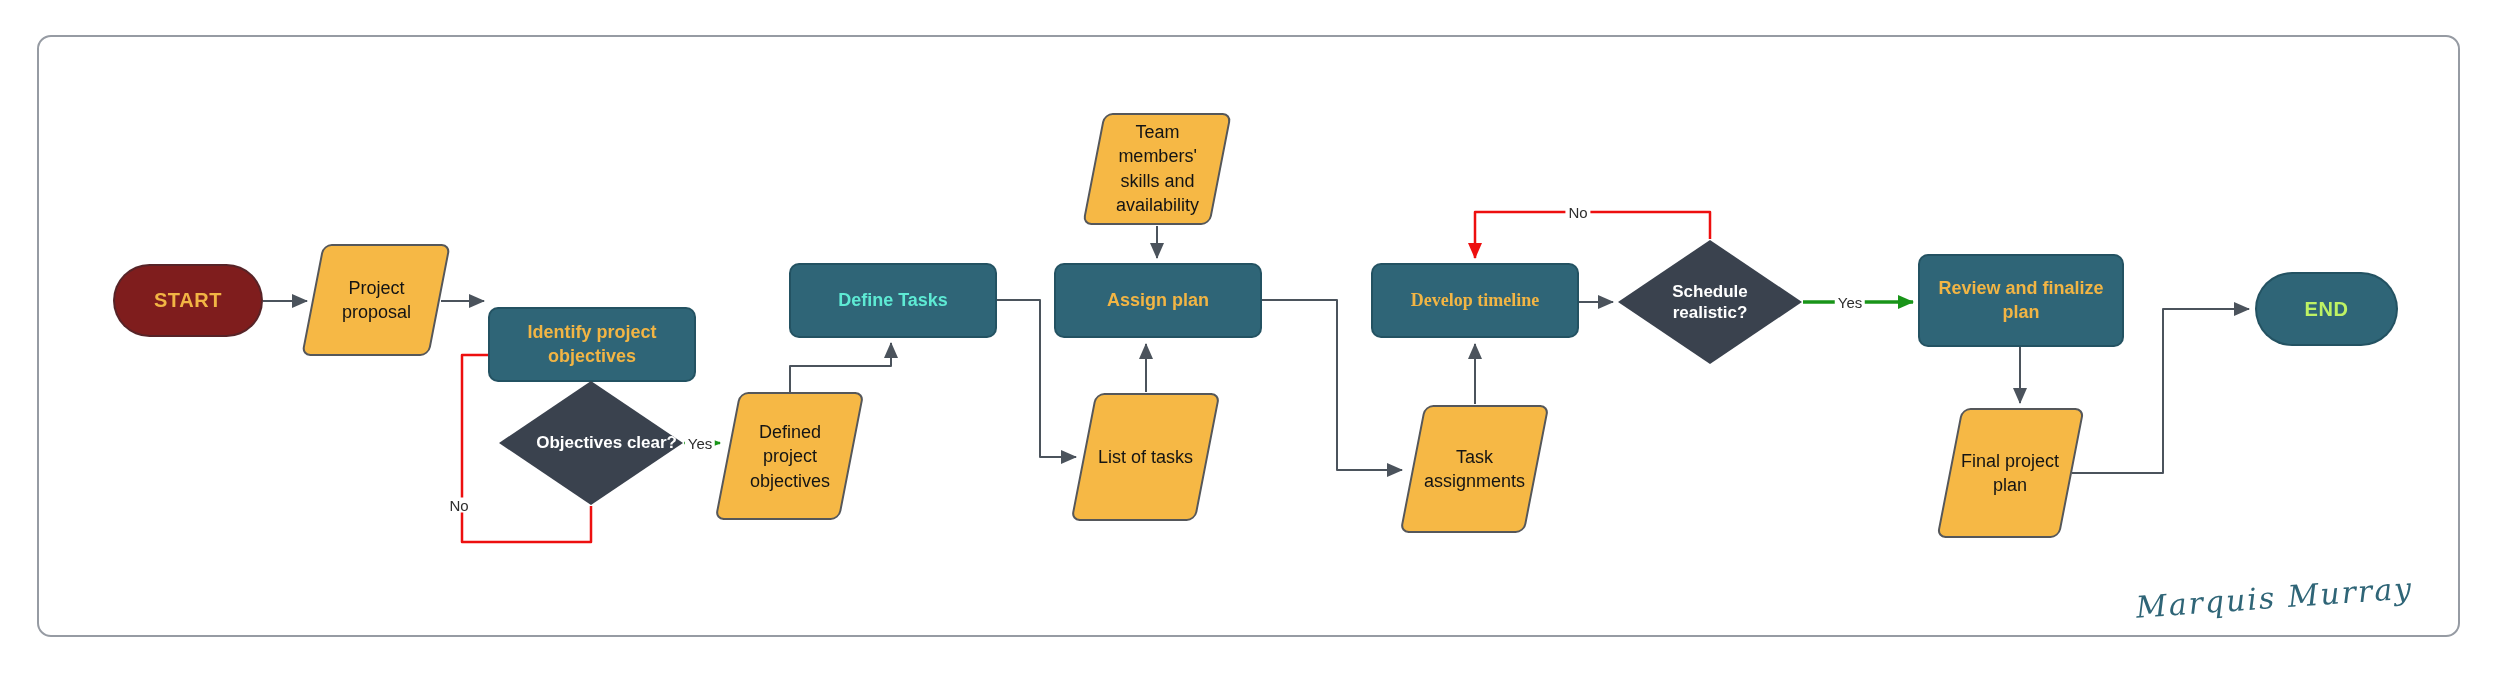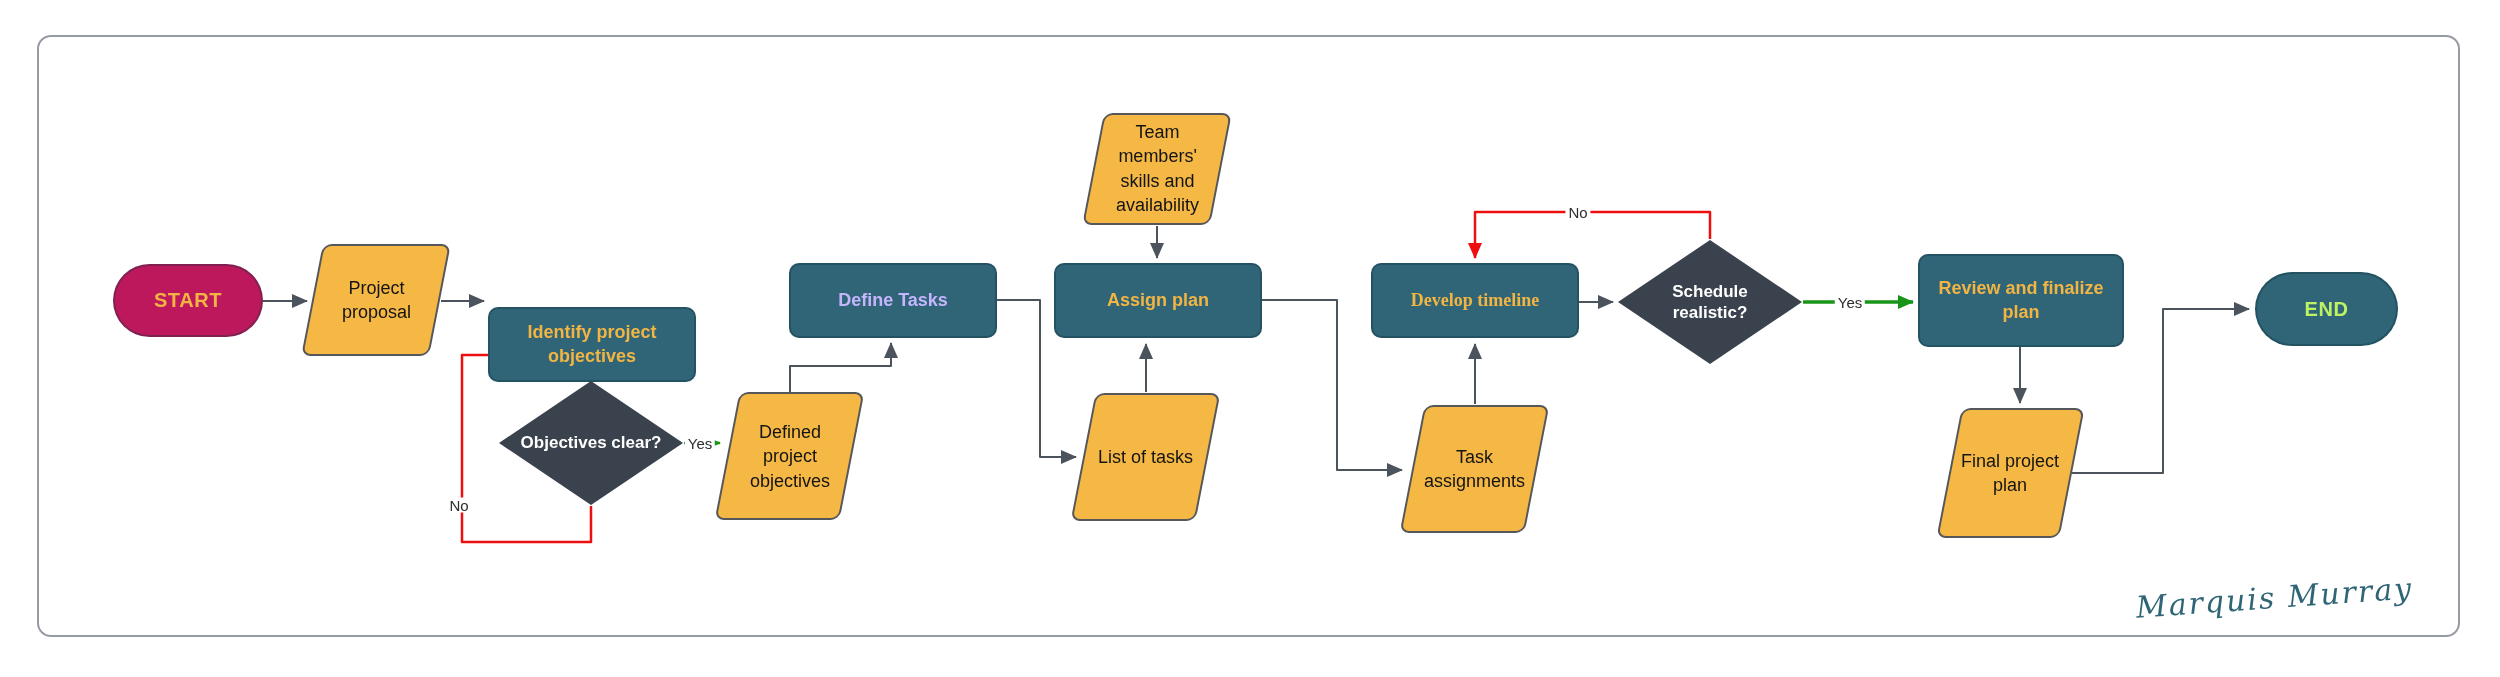--- a/index.html
+++ b/index.html
@@ -58,41 +58,41 @@
         <polyline class="edge" points="1262,300 1337,300 1337,470 1402,470" stroke="#4b535c" stroke-width="2" stroke-linejoin="round" marker-end="url(#arrow-gray)"></polyline>
         <polyline class="edge" points="1475,404 1475,344" stroke="#4b535c" stroke-width="2" stroke-linejoin="round" marker-end="url(#arrow-gray)"></polyline>
         <polyline class="edge" points="1579,302 1613,302" stroke="#4b535c" stroke-width="2" stroke-linejoin="round" marker-end="url(#arrow-gray)"></polyline>
         <polyline class="edge" points="1710,239 1710,212 1475,212 1475,258" stroke="#ed0f0f" stroke-width="2.5" stroke-linejoin="round" marker-end="url(#arrow-red)"></polyline>
         <polyline class="edge" points="1803,302 1913,302" stroke="#189418" stroke-width="3.5" stroke-linejoin="round" marker-end="url(#arrow-green)"></polyline>
         <polyline class="edge" points="2020,347 2020,403" stroke="#4b535c" stroke-width="2" stroke-linejoin="round" marker-end="url(#arrow-gray)"></polyline>
         <polyline class="edge" points="2072,473 2163,473 2163,309 2249,309" stroke="#4b535c" stroke-width="2" stroke-linejoin="round" marker-end="url(#arrow-gray)"></polyline>
       </g>
   </svg>
   <div id="nodes">
-      <div class="node terminator" style="left: 113px; top: 264px; width: 150px; height: 73px; background: #be185d;">
+      <div class="node terminator" style="left: 113px; top: 264px; width: 150px; height: 73px; background: #7f1d1d;">
         <span class="node-label" style="color: rgb(242, 181, 68);">START</span>
       </div>
       <div class="node data" style="transform: skewX(-11deg); left: 311.886px; top: 244px; width: 128.227px; height: 112px; background: rgb(246, 184, 69);">
         <span class="node-label" style="color: rgb(20, 20, 20); transform: skewX(11deg);">Project
 proposal</span>
       </div>
       <div class="node process" style="left: 488px; top: 263px; width: 208px; height: 75px; background: rgb(47, 101, 119); margin-top: 44px;">
         <span class="node-label" style="color: rgb(242, 181, 68);">Identify project
 objectives</span>
       </div>
-      <div class="node decision" style="left: 499px; top: 381px; width: 184px; height: 124px; background: rgb(58, 66, 78);">
+      <div class="node decision" style="left: 499px; top: 381px; width: 184px; height: 124px; background: rgb(58, 66, 78); justify-content: flex-end;">
         <span class="node-label" style="color: rgb(255, 255, 255);">Objectives clear?</span>
       </div>
       <div class="node data" style="transform: skewX(-11deg); left: 727.442px; top: 392px; width: 125.117px; height: 128px; background: rgb(246, 184, 69);">
         <span class="node-label" style="color: rgb(20, 20, 20); transform: skewX(11deg);">Defined
 project
 objectives</span>
       </div>
       <div class="node process" style="left: 789px; top: 263px; width: 208px; height: 75px; background: rgb(47, 101, 119);">
-        <span class="node-label" style="color: #c4b5fd;">Define Tasks</span>
+        <span class="node-label" style="color: #5eead4;">Define Tasks</span>
       </div>
       <div class="node data" style="transform: skewX(-11deg); left: 1092.89px; top: 113px; width: 128.227px; height: 112px; background: rgb(246, 184, 69);">
         <span class="node-label" style="color: rgb(20, 20, 20); transform: skewX(11deg);">Team
 members'
 skills and
 availability</span>
       </div>
       <div class="node process" style="left: 1054px; top: 263px; width: 208px; height: 75px; background: rgb(47, 101, 119);">
         <span class="node-label" style="color: rgb(242, 181, 68);">Assign plan</span>
       </div>

